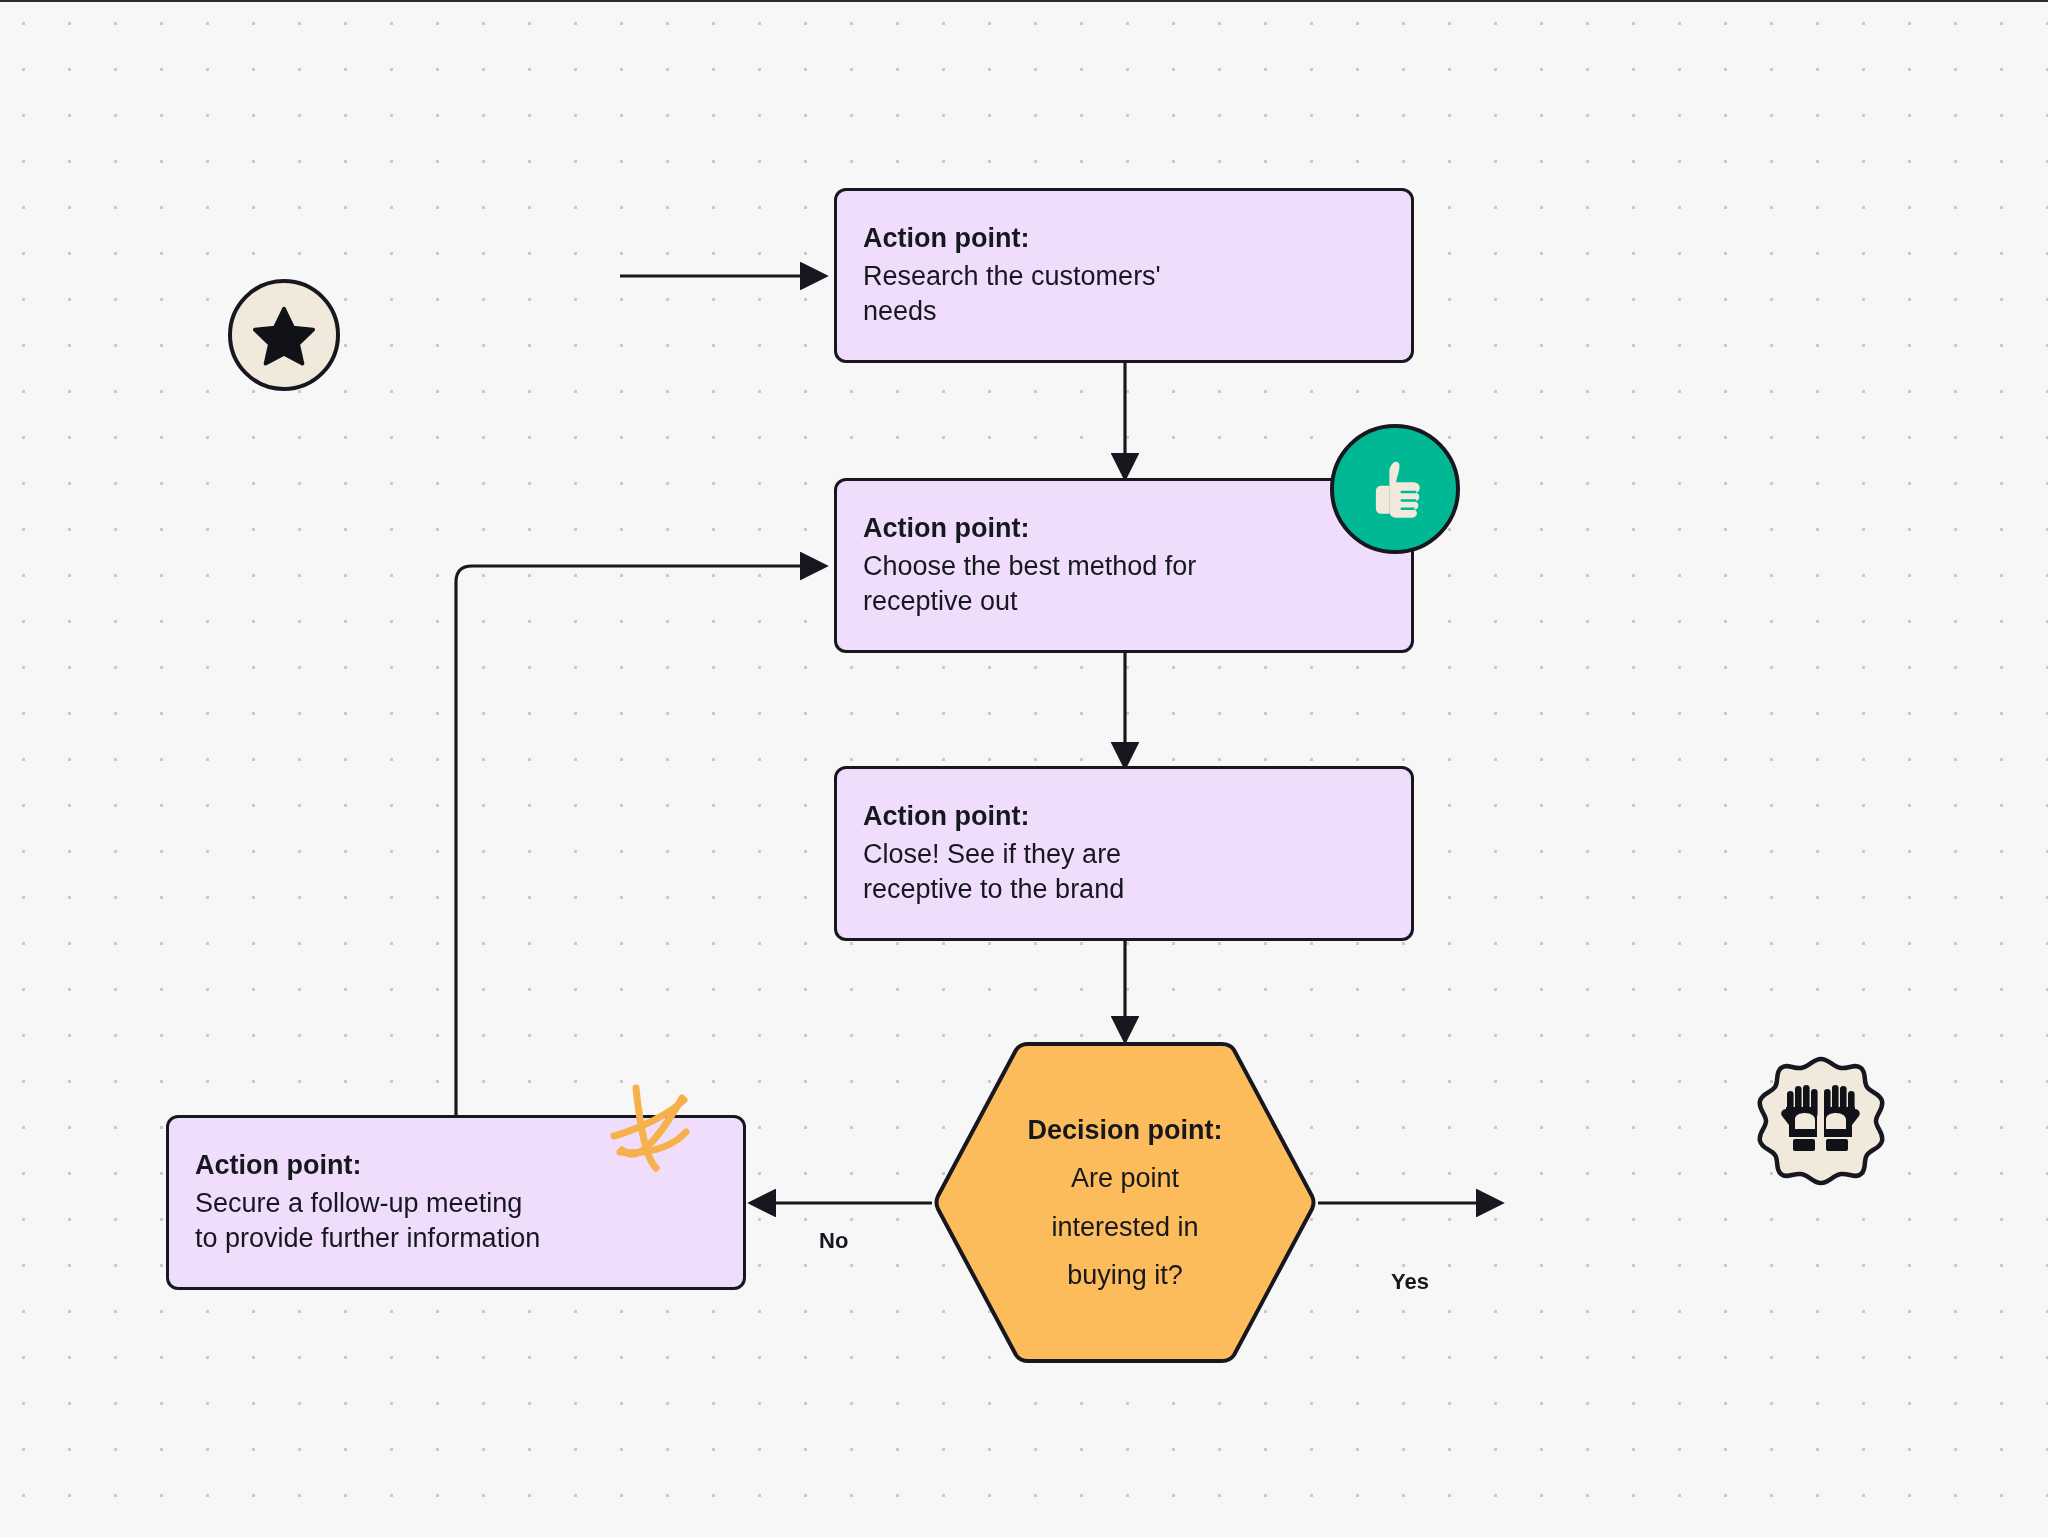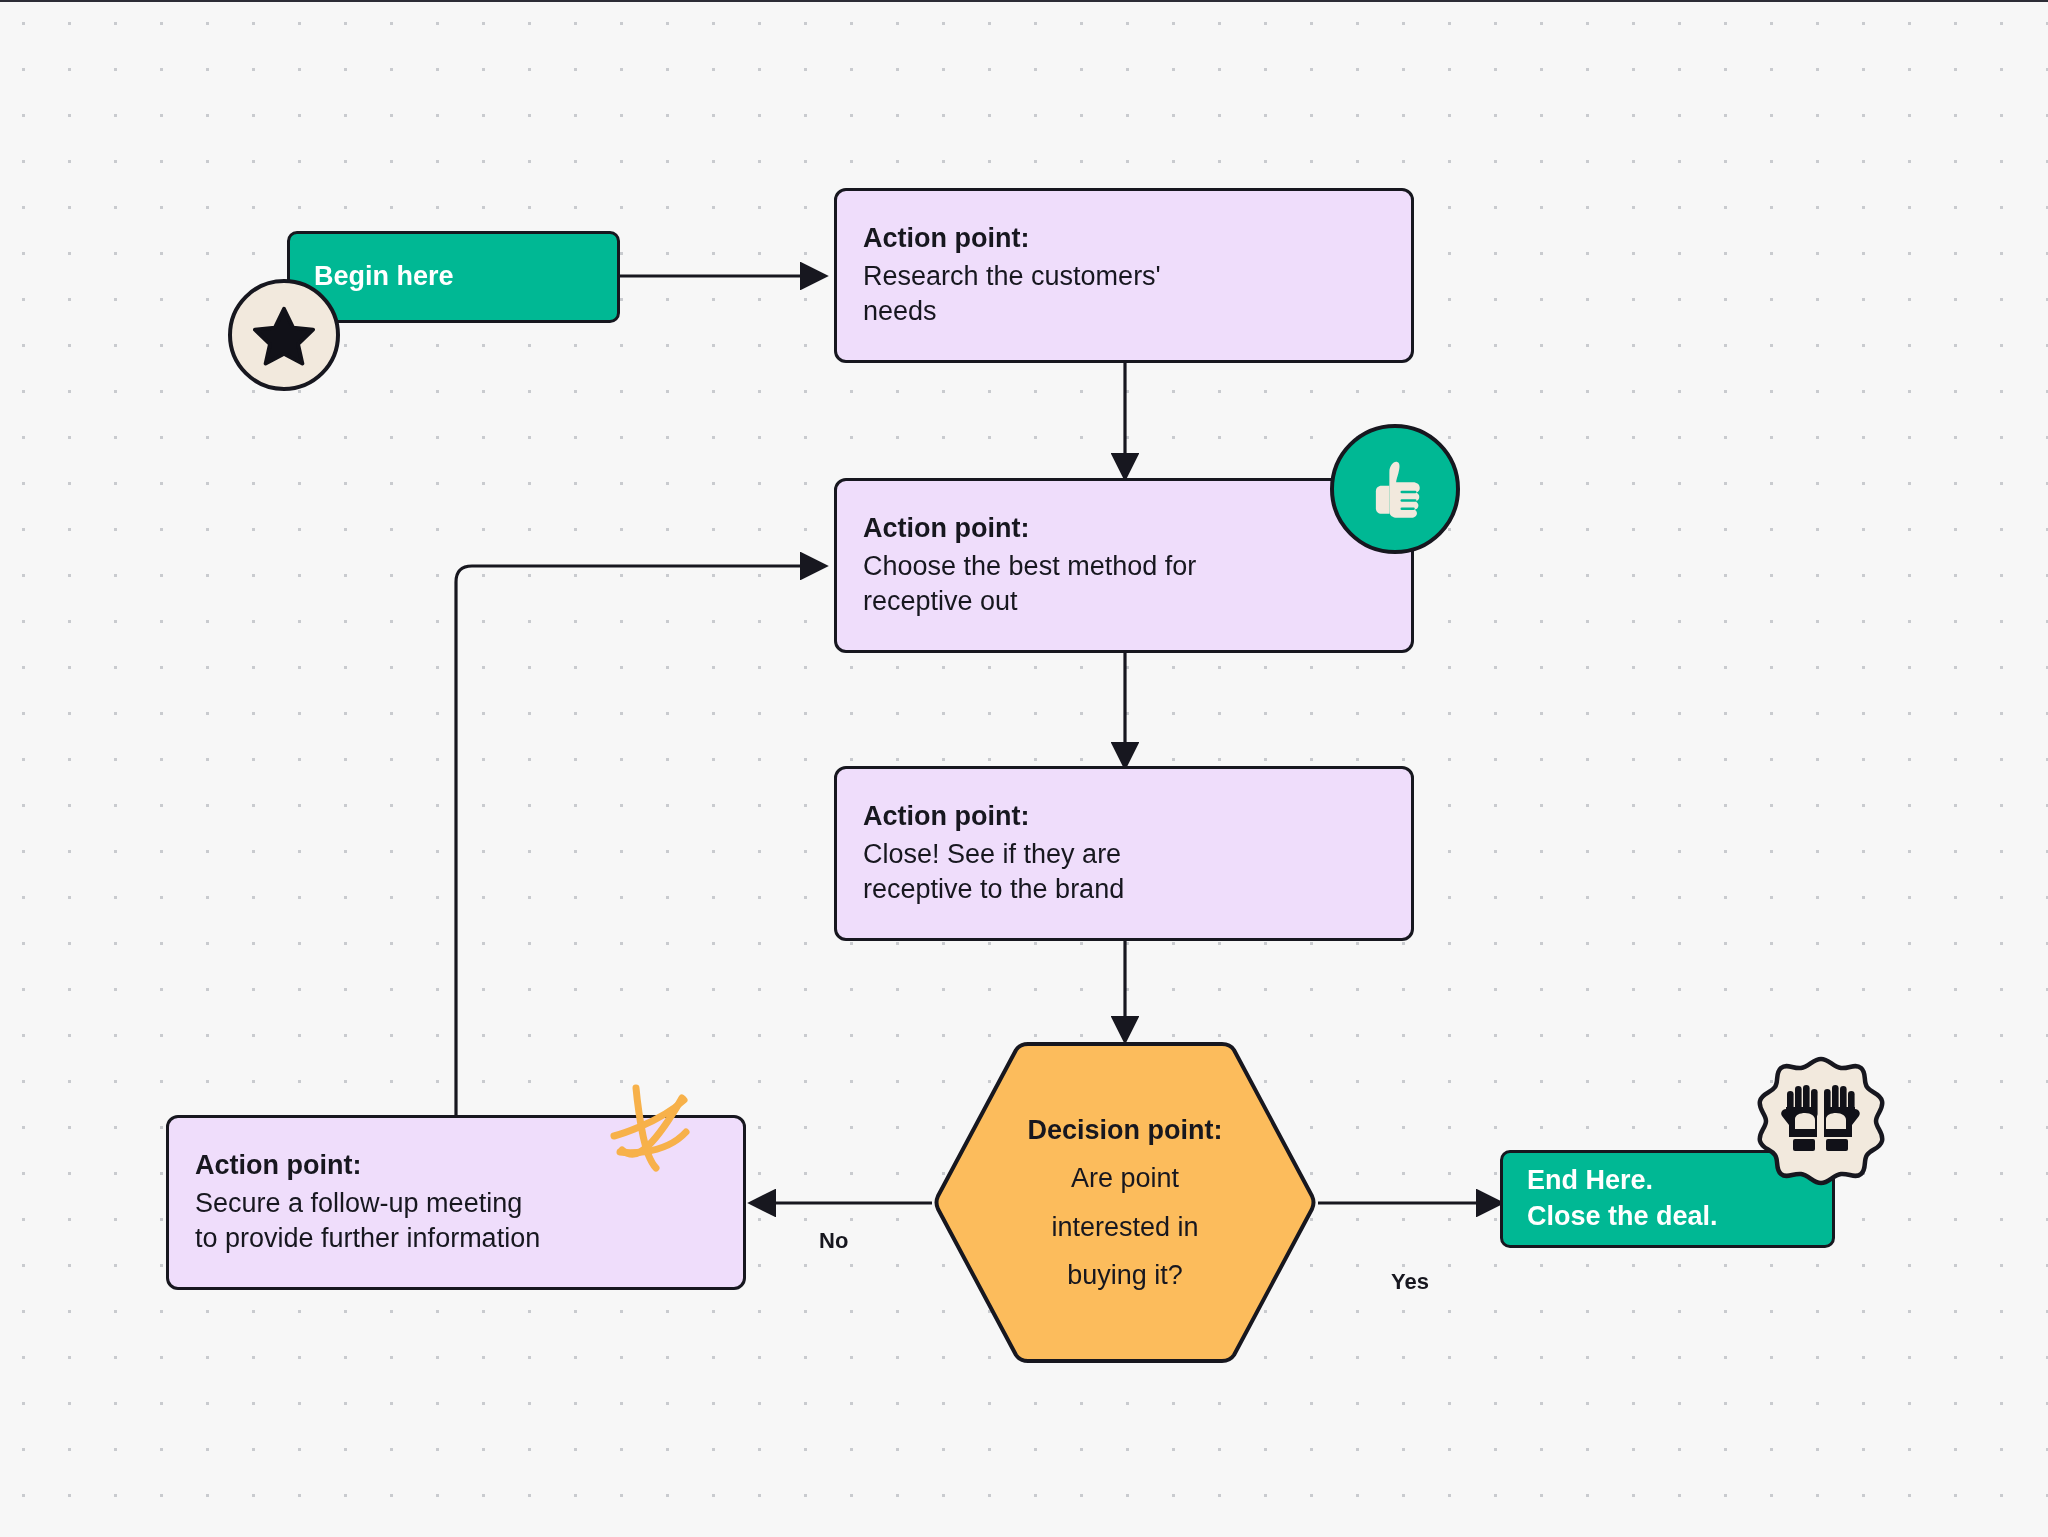--- a/index.html
+++ b/index.html
@@ -150,23 +150,20 @@
 
     <path d="M 1125 940 L 1125 1040" fill="none" stroke="#17171f" stroke-width="3.2" marker-end="url(#arrow)"></path>
 
     <path d="M 932 1203 L 752 1203" fill="none" stroke="#17171f" stroke-width="3.2" marker-end="url(#arrow)"></path>
 
     <path d="M 1318 1203 L 1500 1203" fill="none" stroke="#17171f" stroke-width="3.2" marker-end="url(#arrow)"></path>
 
     <path d="M 456 1115 L 456 582 Q 456 566 472 566 L 824 566" fill="none" stroke="#17171f" stroke-width="3.2" marker-end="url(#arrow)"></path>
   </svg>
 
-  <div class="node terminal" style="left:287px; top:231px; width:333px; height:92px;">
-    <span>Begin here</span>
-  </div>
 
   <div class="badge circle-cream" style="left:228px; top:279px; width:104px; height:104px;">
     <svg width="62" height="62" viewBox="0 0 64 64">
       <path d="M32 5 L41.5 24.5 L62 26.5 L46.5 41.5 L51 61.5 L32 51.5 L13 61.5 L17.5 41.5 L2 26.5 L22.5 24.5 Z" fill="#111118" stroke="#111118" stroke-width="4" stroke-linejoin="round"></path>
     </svg>
   </div>
 
   <div class="node action" style="left:834px; top:188px; width:580px; height:175px;">
     <span class="title">Action point:</span>
     <span>Research the customers'</span>
@@ -223,24 +220,20 @@
     <svg width="110" height="110" viewBox="0 0 110 110">
       <g fill="none" stroke="#f7b14a" stroke-width="7" stroke-linecap="round" stroke-linejoin="round">
         <path d="M40 8 C 40 8 44 52 52 74 C 56 84 60 88 60 88"></path>
         <path d="M18 56 C 18 56 62 44 88 20"></path>
         <path d="M24 72 C 24 72 66 78 90 52"></path>
         <path d="M86 18 C 86 18 62 62 44 72 C 34 78 26 70 26 70"></path>
       </g>
     </svg>
   </div>
 
-  <div class="node terminal" style="left:1500px; top:1150px; width:335px; height:98px;">
-    <span>End Here.</span>
-    <span>Close the deal.</span>
-  </div>
 
   <div class="badge" style="left:1755px; top:1055px; width:132px; height:132px;">
     <svg width="132" height="132" viewBox="0 0 132 132">
       <path d="M66 4 C 74 4 78 12 86 13 C 94 14 100 8 106 13 C 112 18 108 26 112 32
                C 116 38 125 38 127 46 C 129 54 121 59 121 66 C 121 73 129 78 127 86
                C 125 94 116 94 112 100 C 108 106 112 114 106 119 C 100 124 94 118 86 119
                C 78 120 74 128 66 128 C 58 128 54 120 46 119 C 38 118 32 124 26 119
                C 20 114 24 106 20 100 C 16 94 7 94 5 86 C 3 78 11 73 11 66
                C 11 59 3 54 5 46 C 7 38 16 38 20 32 C 24 26 20 18 26 13
                C 32 8 38 14 46 13 C 54 12 58 4 66 4 Z" fill="#f2e9dd" stroke="#17171f" stroke-width="4.5" stroke-linejoin="round"></path>

